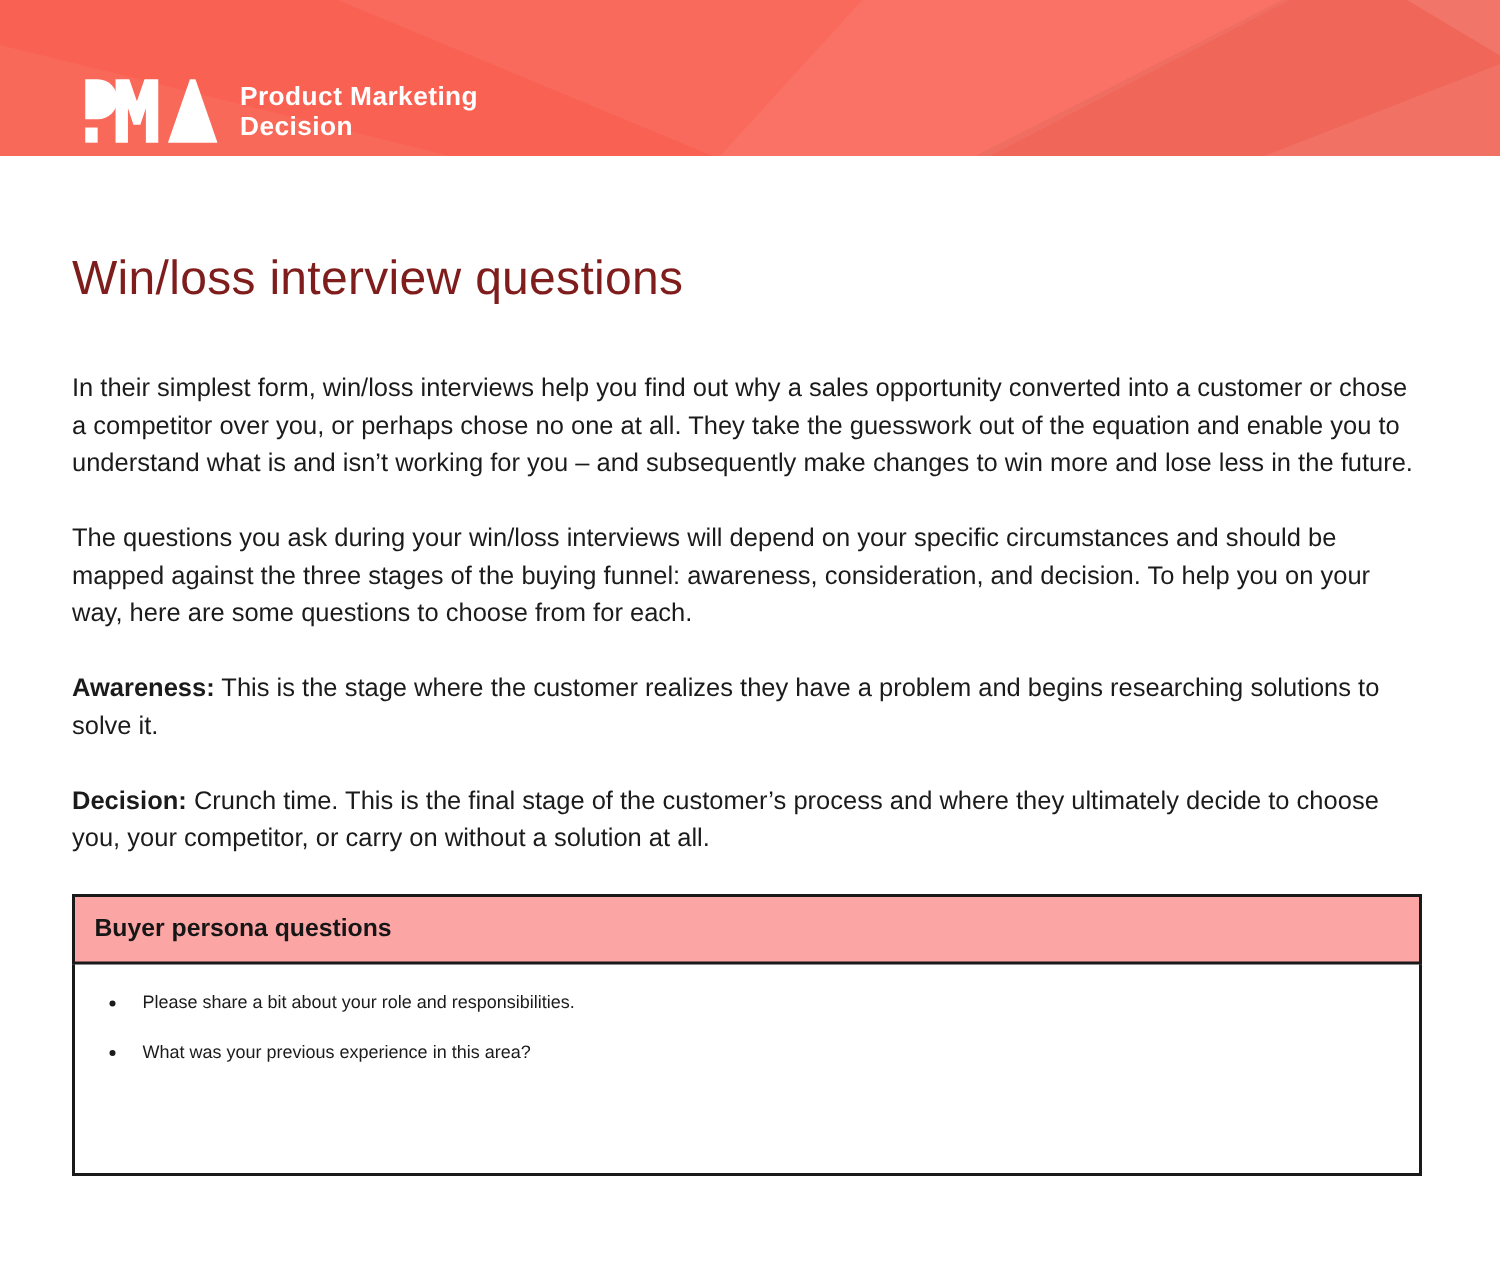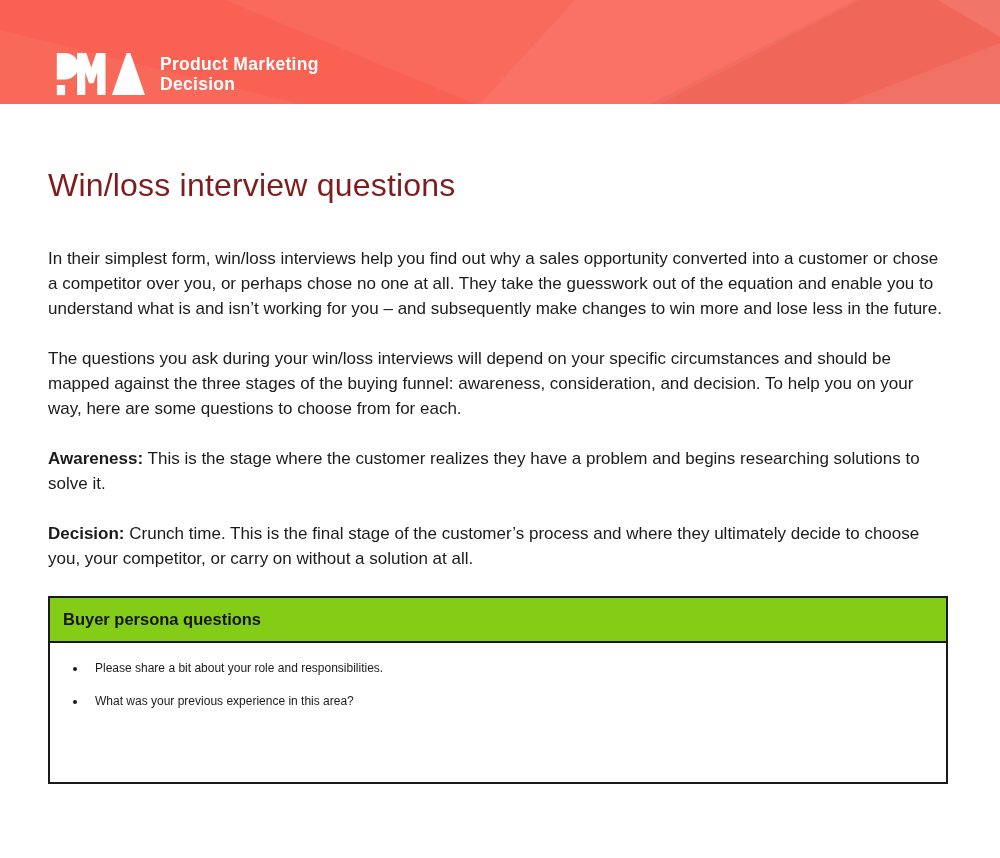--- a/index.html
+++ b/index.html
@@ -66,21 +66,21 @@
   .content p strong { font-weight: 700; }
 
   
   table.qtable {
     width: 100%;
     border-collapse: collapse;
     margin-top: 23px;
     table-layout: fixed;
   }
   table.qtable th {
-    background: #84cc16;
+    background: #fca5a5;
     border: 2px solid #1a1a1a;
     text-align: left;
     font-size: 16.5px;
     font-weight: 700;
     padding: 12px 13px;
     color: #161616;
   }
   table.qtable td {
     border: 2px solid #1a1a1a;
     border-top: none;

